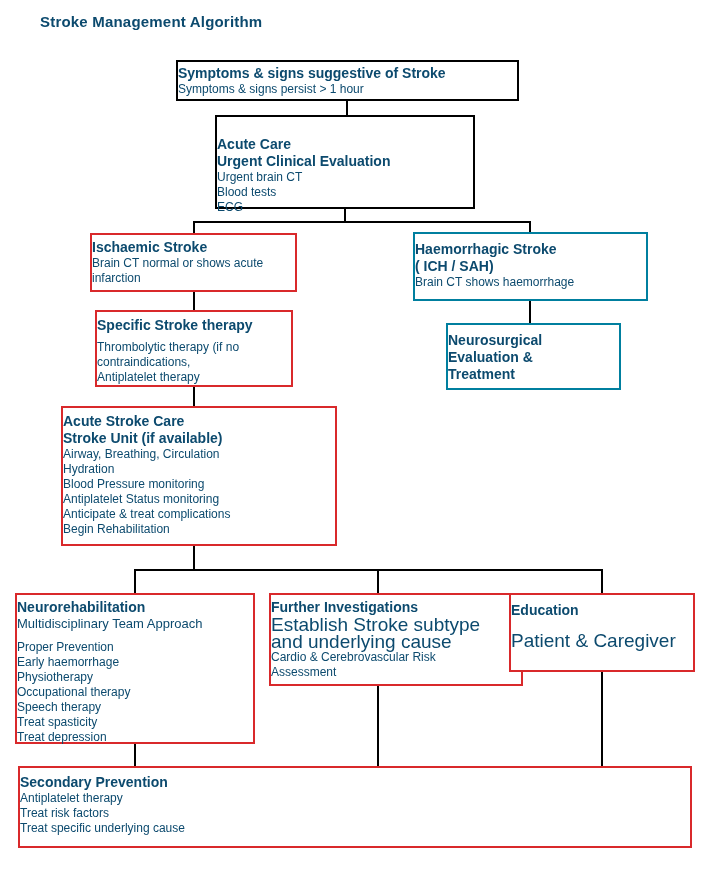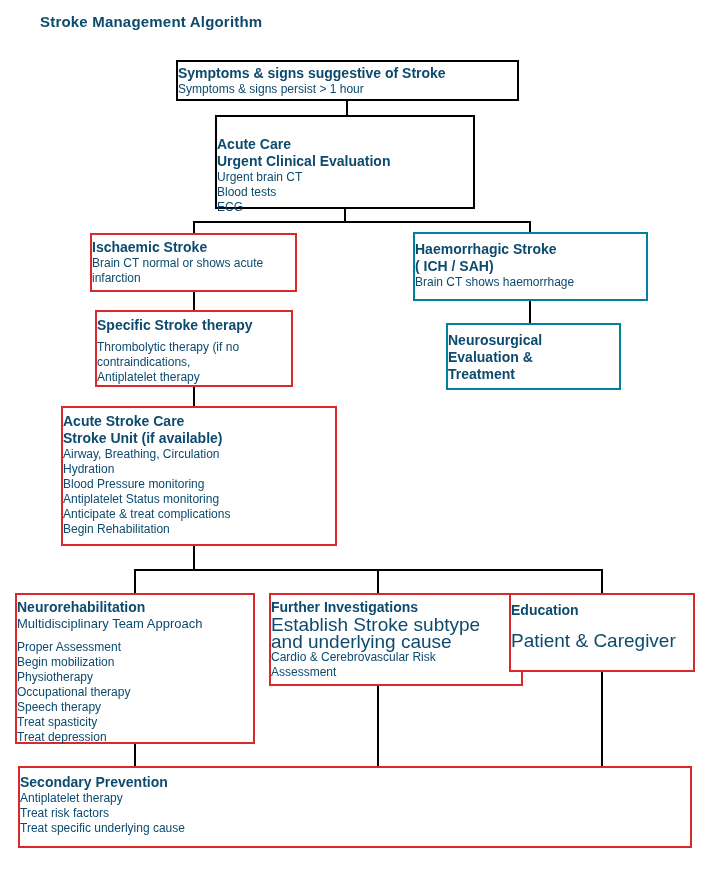--- a/index.html
+++ b/index.html
@@ -92,22 +92,22 @@
     <div class="l r12">Blood Pressure monitoring</div>
     <div class="l r12">Antiplatelet Status monitoring</div>
     <div class="l r12">Anticipate &amp; treat complications</div>
     <div class="l r12">Begin Rehabilitation</div>
   </div>
 
   <div class="box red" style="left:15px;top:593px;width:240px;height:151px;padding-top:4px">
     <div class="l b14">Neurorehabilitation</div>
     <div class="l b13">Multidisciplinary Team Approach</div>
     <div class="gap8"></div>
-    <div class="l r12">Proper Assessment</div>
-    <div class="l r12">Begin mobilization</div>
+    <div class="l r12">Proper Prevention</div>
+    <div class="l r12">Early haemorrhage</div>
     <div class="l r12">Physiotherapy</div>
     <div class="l r12">Occupational therapy</div>
     <div class="l r12">Speech therapy</div>
     <div class="l r12">Treat spasticity</div>
     <div class="l r12">Treat depression</div>
   </div>
 
   <div class="box red" style="left:269px;top:593px;width:254px;height:93px;padding-top:4px">
     <div class="l b14">Further Investigations</div>
     <div class="l r14">Establish Stroke subtype</div>

